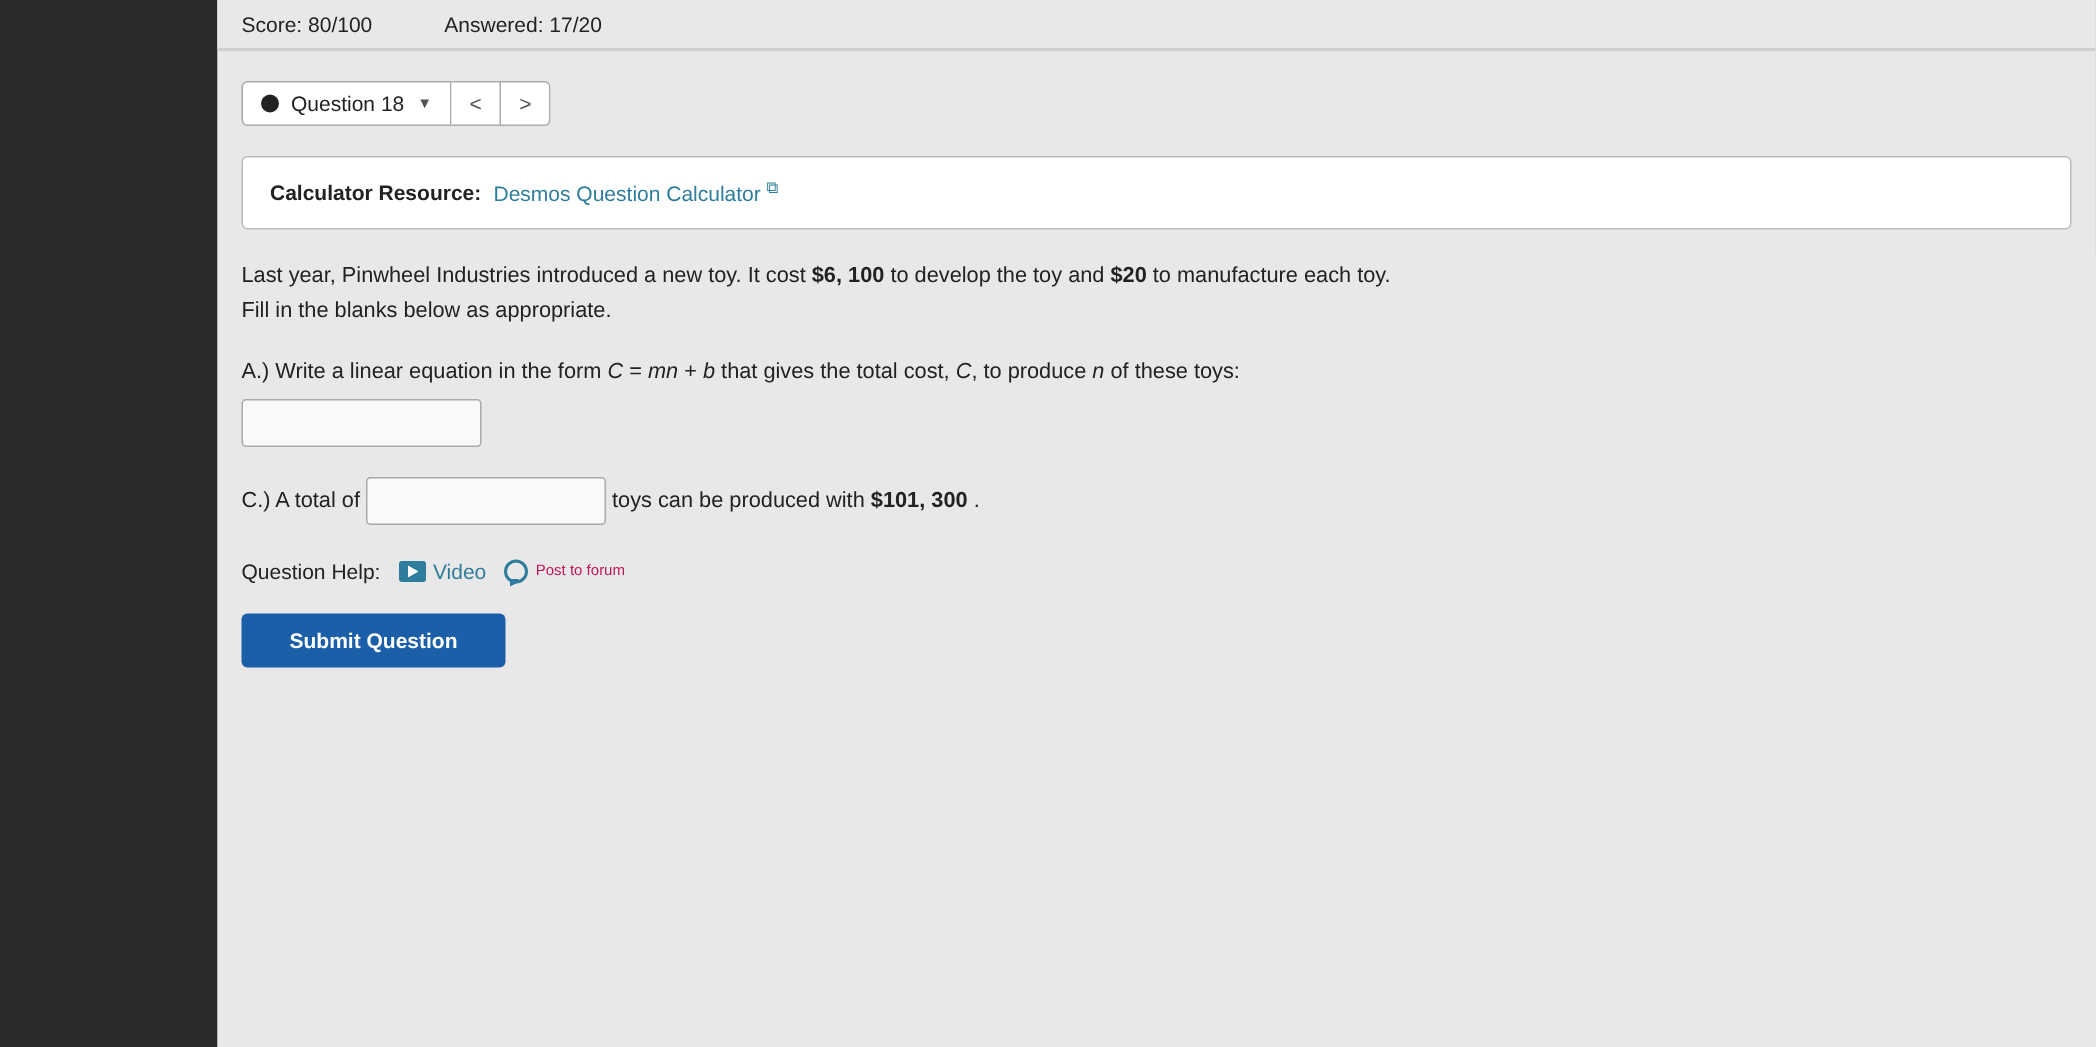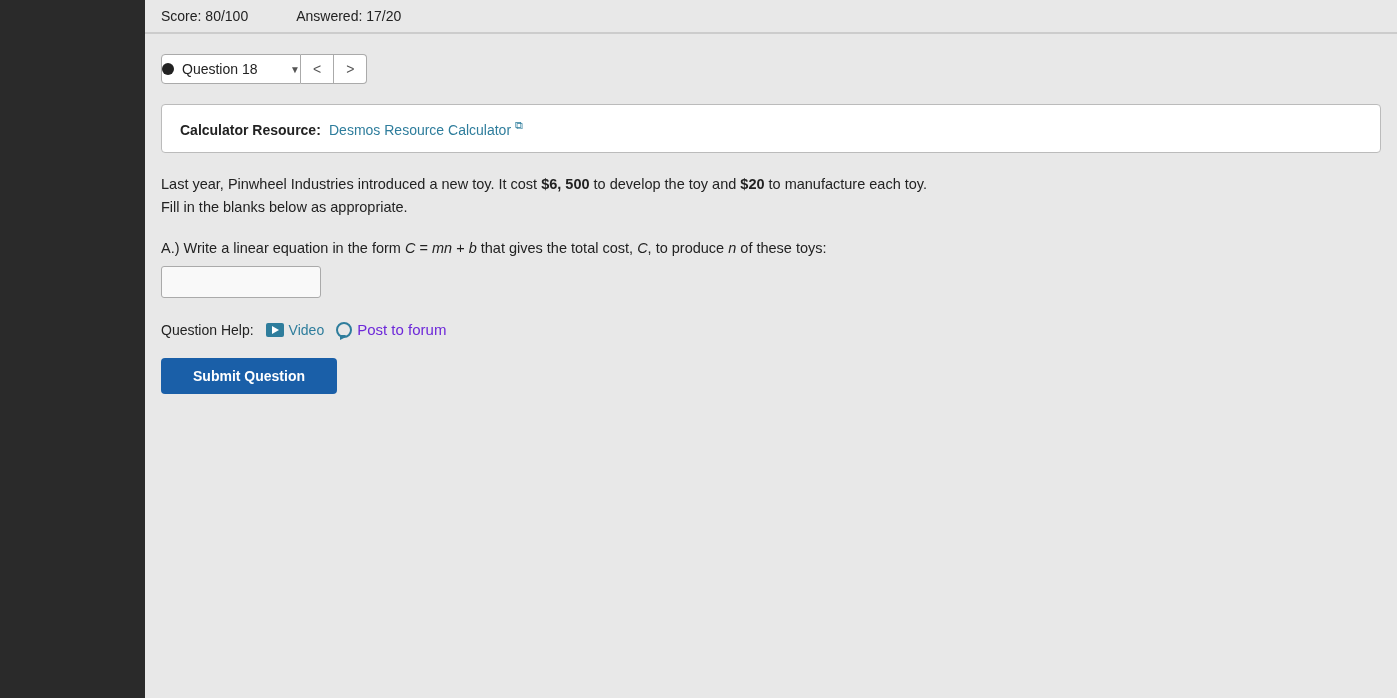--- a/index.html
+++ b/index.html
@@ -46,21 +46,21 @@
       align-items: center;
       margin: 10px 16px;
       gap: 0;
     }
     .question-dropdown {
       display: flex;
       align-items: center;
       background: #fff;
       border: 1px solid #aaa;
       border-radius: 4px 0 0 4px;
-      padding: 6px 0;
+      padding: 6px 12px;
       font-size: 14px;
       cursor: pointer;
       gap: 8px;
       min-width: 140px;
     }
     .q-dot {
       width: 12px;
       height: 12px;
       border-radius: 50%;
       background: #222;
@@ -193,23 +193,23 @@
       content: '';
       border-left: 7px solid #fff;
       border-top: 4px solid transparent;
       border-bottom: 4px solid transparent;
       margin-left: 2px;
     }
     .forum-btn {
       display: flex;
       align-items: center;
       gap: 5px;
-      color: #6d28d9;
+      color: #be185d;
       text-decoration: none;
-      font-size: 15px;
+      font-size: 10px;
       cursor: pointer;
     }
     .forum-icon {
       width: 16px;
       height: 16px;
       border: 2px solid #2e7d9c;
       border-radius: 50%;
       display: inline-flex;
       align-items: center;
       justify-content: center;
@@ -270,39 +270,44 @@
       <span class="dropdown-arrow">▼</span>
     </div>
     <button class="nav-btn">&lt;</button>
     <button class="nav-btn">&gt;</button>
   </div>
 
   <div class="content-area">
     <div class="calculator-box">
       <span class="label">Calculator Resource:</span>
       <a class="calculator-link" href="#">
-        <span>Desmos Resource Calculator</span>
+        <span>Desmos Question Calculator</span>
         <span class="ext-icon">⧉</span>
       </a>
     </div>
 
     <div class="question-body">
       <div class="intro-text">
-        Last year, Pinwheel Industries introduced a new toy. It cost <strong>$6, 500</strong> to develop the toy and <strong>$20</strong> to manufacture each toy.<br>
+        Last year, Pinwheel Industries introduced a new toy. It cost <strong>$6, 100</strong> to develop the toy and <strong>$20</strong> to manufacture each toy.<br>
         Fill in the blanks below as appropriate.
       </div>
 
       <div class="part">
         <div class="part-label">
           A.) Write a linear equation in the form <em>C</em> = <em>mn</em> + <em>b</em> that gives the total cost, <em>C</em>, to produce <em>n</em> of these toys:
         </div>
         <input class="math-input" type="text" value="" style="">
       </div>
 
 
+      <div class="part">
+        <div class="part-label">
+          C.) A total of <input class="part-c-input" type="text" value="" style=""> toys can be produced with <strong>$101, 300</strong> .
+        </div>
+      </div>
 
       <div class="help-row">
         <span class="help-label">Question Help:</span>
         <a class="video-btn" href="#">
           <span class="video-icon"></span>
           <span>Video</span>
         </a>
         <a class="forum-btn" href="#">
           <span class="forum-icon"></span>
           <span>Post to forum</span>

